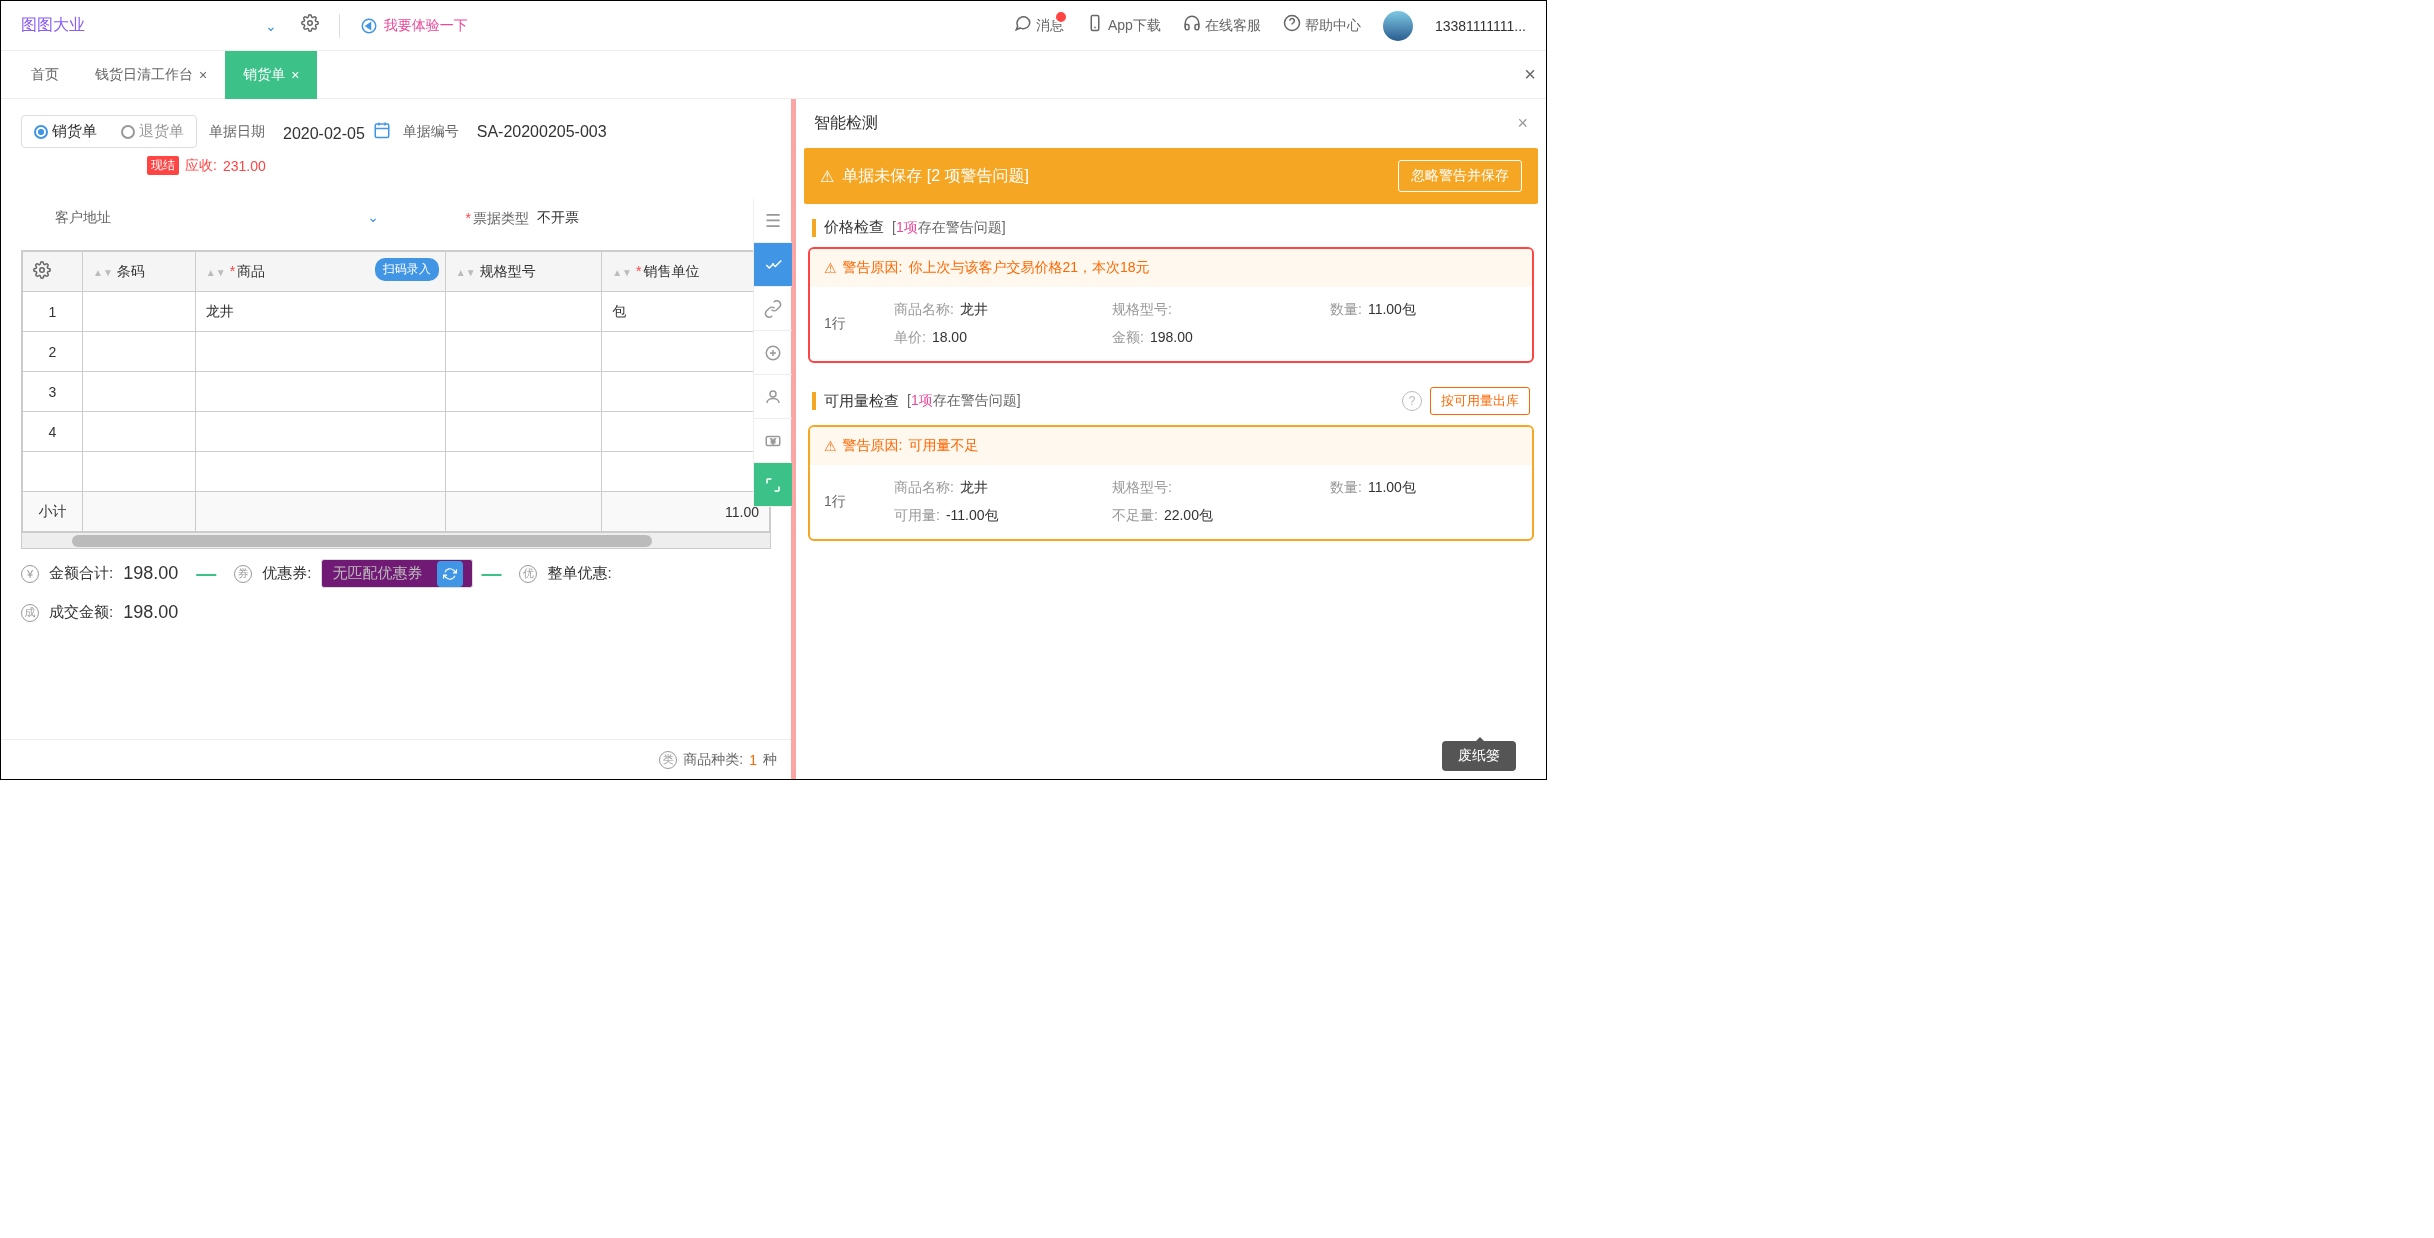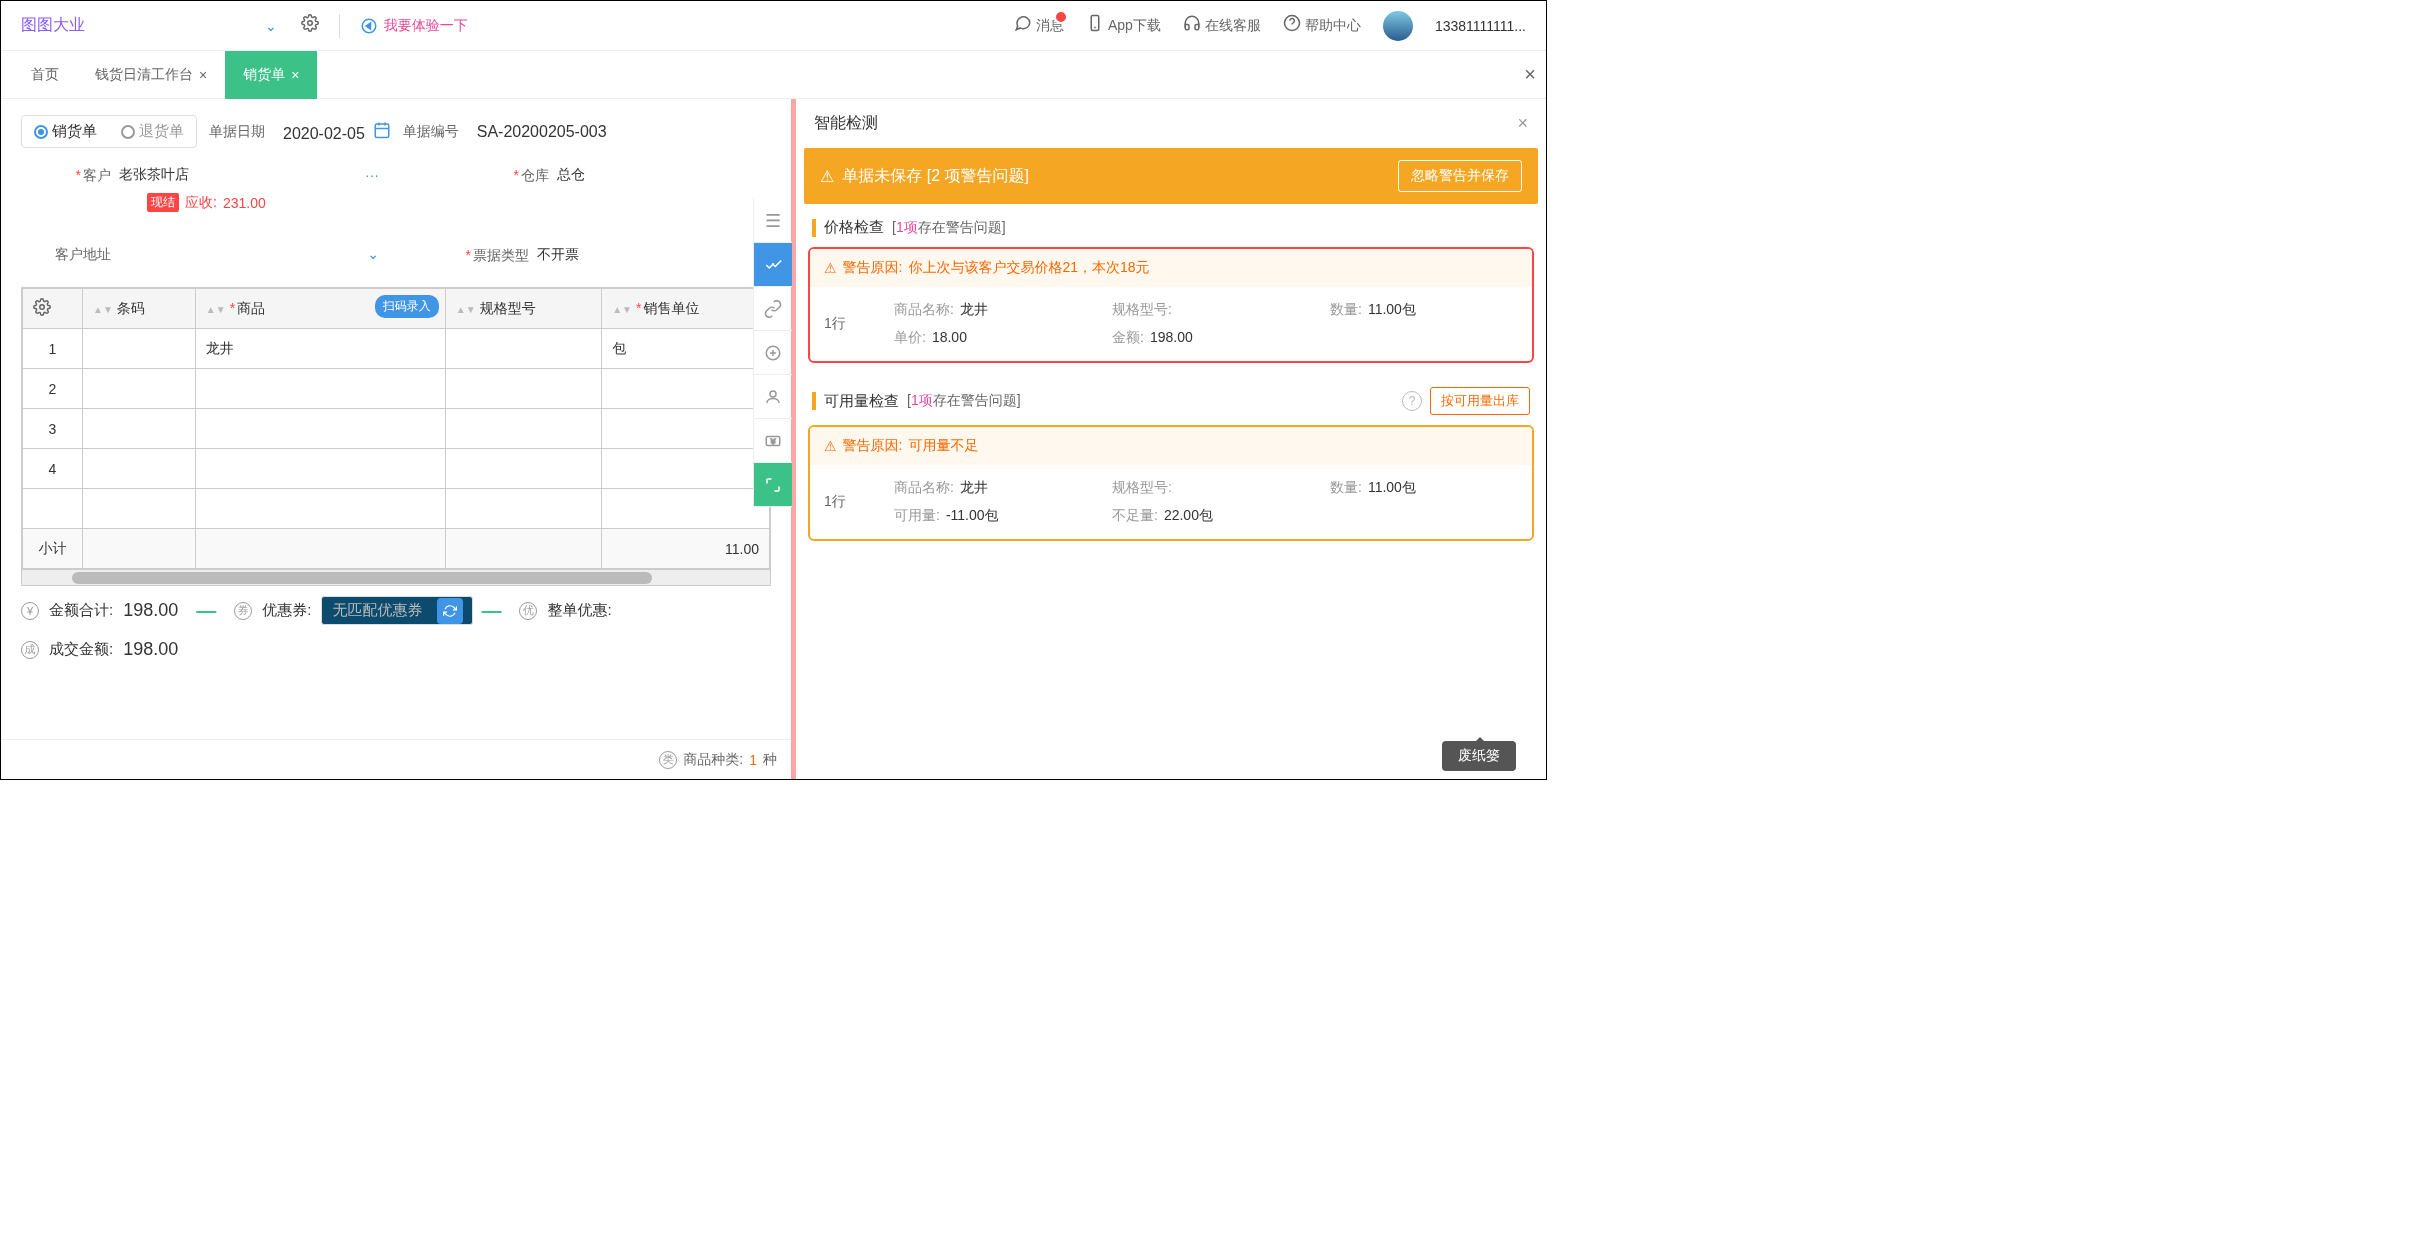--- a/index.html
+++ b/index.html
@@ -67,21 +67,21 @@
 .scan-btn { position: absolute; right: 6px; top: 6px; background: #4095e5; color: #fff; font-size: 12px; padding: 3px 8px; border-radius: 10px; cursor: pointer; }
 .tbl tfoot td { background: #f9f9f9; }
 .hscroll { height: 16px; background: #eee; border-top: 1px solid #ccc; position: relative; }
 .hscroll-thumb { position: absolute; top: 2px; left: 50px; width: 580px; height: 12px; background: #bbb; border-radius: 6px; }
 
 
 .totals { padding: 10px 20px; display: flex; flex-direction: column; gap: 14px; font-size: 15px; }
 .totals-row { display: flex; align-items: center; gap: 10px; }
 .circ-icon { width: 18px; height: 18px; border: 1.5px solid #999; border-radius: 50%; display: inline-flex; align-items: center; justify-content: center; font-size: 11px; color: #999; }
 .minus-green { color: #3cc288; font-size: 20px; font-weight: bold; margin: 0 8px; }
-.coupon-input { border: 1px solid #ddd; border-radius: 3px; padding: 4px 50px 4px 10px; color: #bbb; background: #0c4a6e; }
+.coupon-input { border: 1px solid #ddd; border-radius: 3px; padding: 4px 50px 4px 10px; color: #bbb; background: #701a75; }
 .refresh-btn { width: 26px; height: 26px; background: #4095e5; border-radius: 4px; display: inline-flex; align-items: center; justify-content: center; color: #fff; margin-left: -46px; cursor: pointer; }
 
 
 .footer { position: absolute; bottom: 0; left: 0; right: 0; height: 40px; border-top: 1px solid #eee; display: flex; align-items: center; justify-content: flex-end; padding: 0 14px; color: #666; gap: 6px; }
 .footer .count { color: #f60; }
 
 
 .side-icons { position: absolute; right: 0; top: 100px; width: 38px; display: flex; flex-direction: column; border-left: 1px solid #eee; background: #fff; z-index: 5; }
 .side-icon { width: 38px; height: 44px; display: flex; align-items: center; justify-content: center; color: #999; border-bottom: 1px solid #eee; cursor: pointer; font-size: 18px; }
 .side-icon.active { background: #4095e5; color: #fff; }
@@ -220,35 +220,20 @@
                 <line x1="8" y1="2" x2="8" y2="6"></line>
                 <line x1="3" y1="10" x2="21" y2="10"></line>
               </svg>
           </span>
         </span>
         <span class="field-label">单据编号</span>
         <span class="field-value" style="font-size:16px">SA-20200205-003</span>
       </div>
 
       <div class="form-grid">
-        <div class="form-row">
-          <div class="form-field">
-            <span class="lbl"><span class="req">*</span><span>客户</span></span>
-            <div class="input-like">
-              <span>老张茶叶店</span>
-              <span class="chevron-blue">···</span>
-            </div>
-          </div>
-          <div class="form-field" style="margin-left:60px">
-            <span class="lbl"><span class="req">*</span><span>仓库</span></span>
-            <div class="input-like" style="min-width:120px">
-              <span>总仓</span>
-            </div>
-          </div>
-        </div>
         <div class="meta-row">
           <span class="badge-red">现结</span>
           <span class="receivable-lbl">应收:</span>
           <span class="receivable-val">231.00</span>
         </div>
         <div class="form-row" style="margin-top:32px">
           <div class="form-field">
             <span class="lbl">客户地址</span>
             <div class="input-like">
               <span></span>

